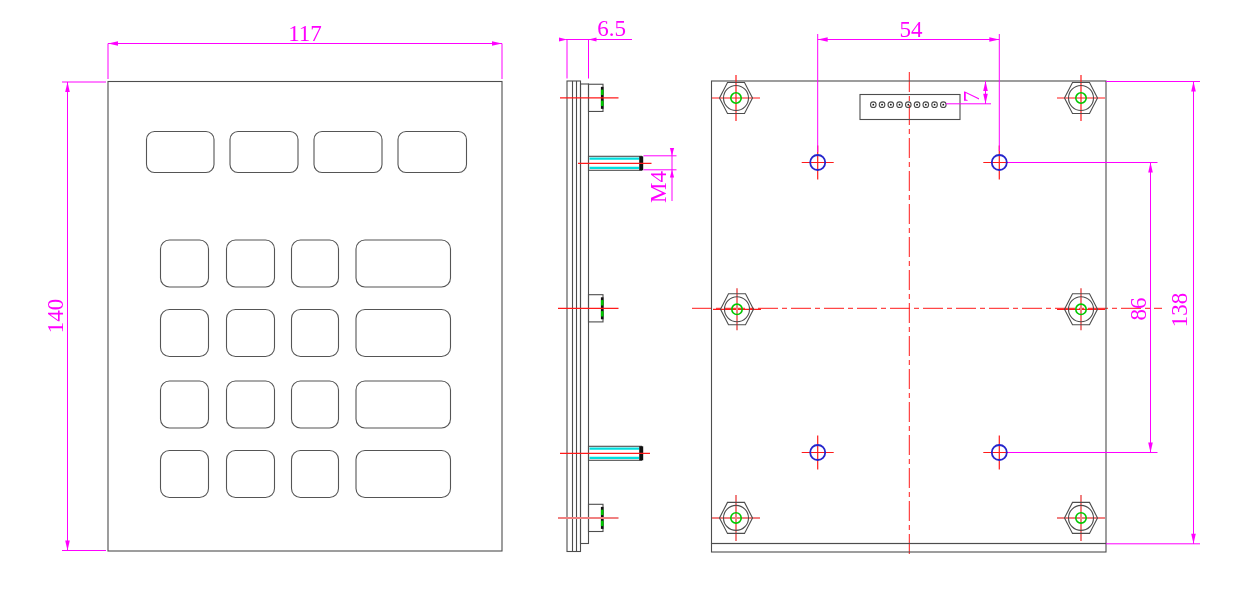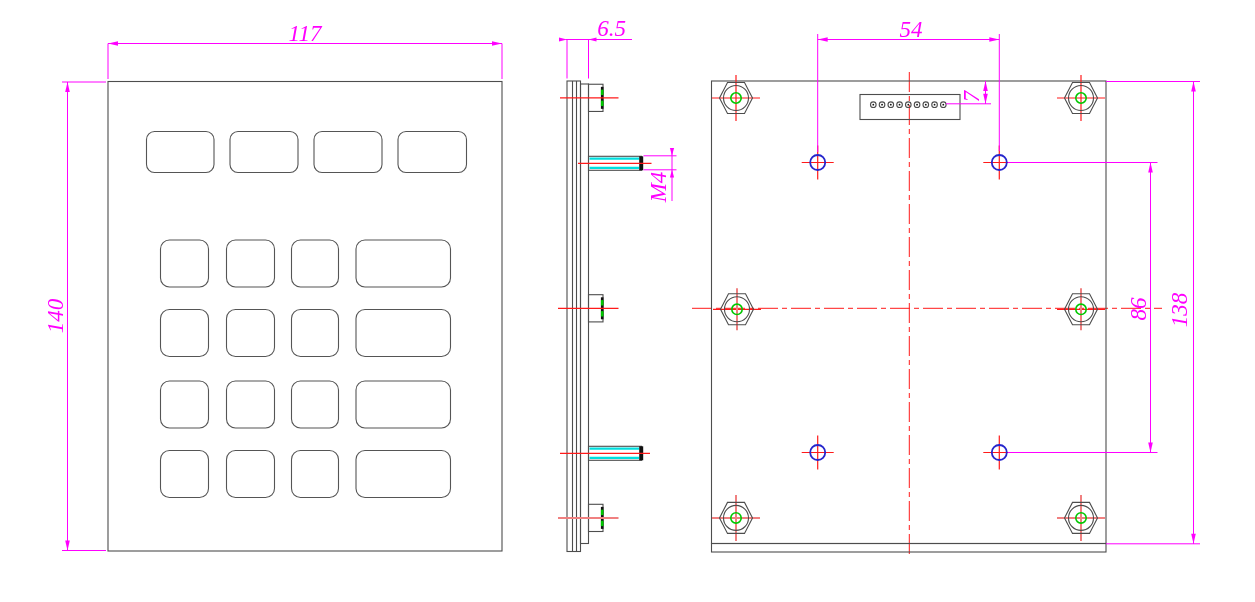--- a/index.html
+++ b/index.html
@@ -1,16 +1,16 @@
 <!DOCTYPE html>
 <html><head>
 <meta charset="utf-8">
 <style>
   html,body{margin:0;padding:0;background:#ffffff;}
-  .stage{position:relative;width:1255px;height:602px;background:#fff;overflow:hidden;font-style:italic;}
+  .stage{position:relative;width:1255px;height:602px;background:#fff;overflow:hidden;}
   svg{display:block;}
   .ol{stroke:#4d4d4d;stroke-width:1.1;fill:none;}
   .btn{stroke:#555;stroke-width:1.1;fill:none;}
   .dim{stroke:#ff00ff;stroke-width:1;fill:none;}
   .dimf{fill:#ff00ff;stroke:none;}
   .dimtxt{fill:#ff00ff;font-family:"Liberation Serif",serif;font-size:23px;text-anchor:middle;}
   .cl{stroke:#ff1a1a;stroke-width:1.2;fill:none;}
   .cl2{stroke:#f08080;stroke-width:2;fill:none;}
   .cldash{stroke:#ff1a1a;stroke-width:1;fill:none;stroke-dasharray:20 4 5 4;}
   .cyan{stroke:#00dede;stroke-width:2.2;fill:none;}

